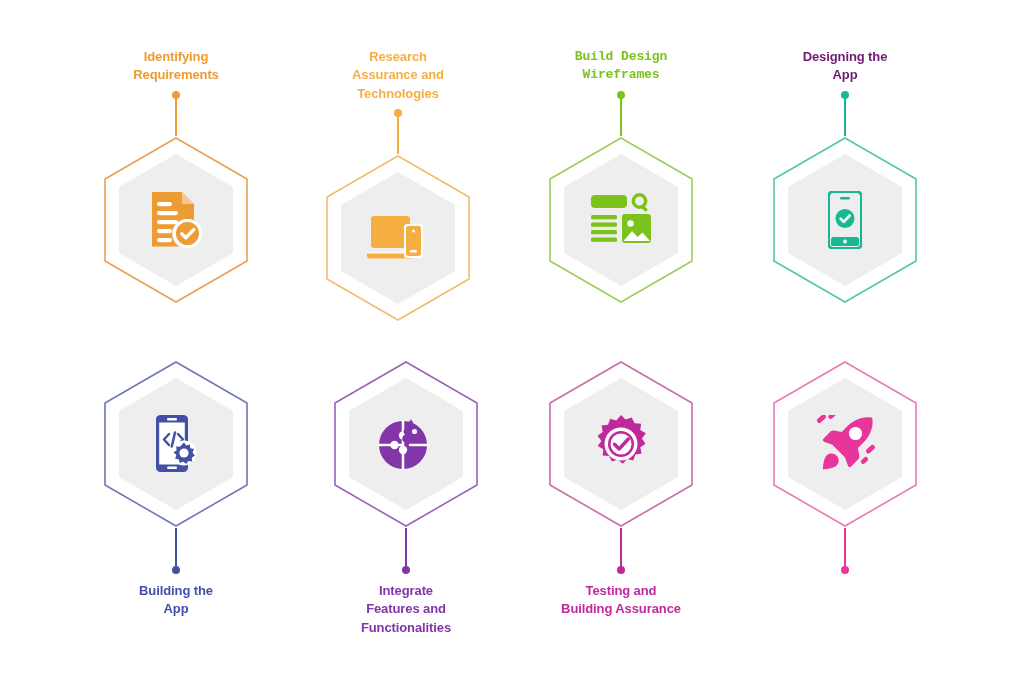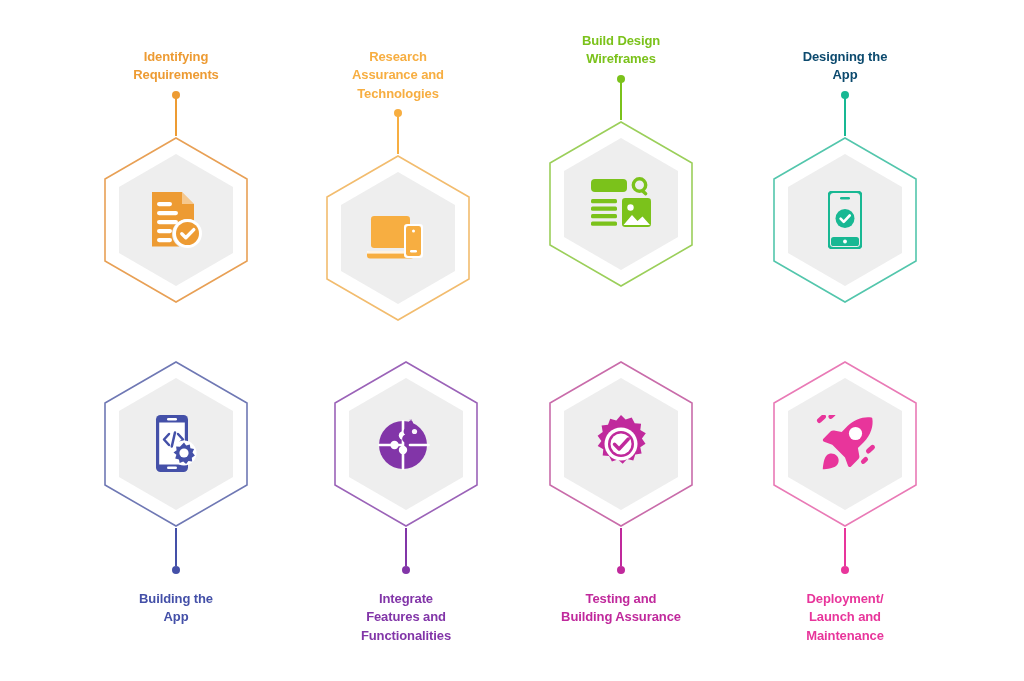--- a/index.html
+++ b/index.html
@@ -82,21 +82,21 @@
   }
   .hex-icon svg { position: static; }
 
   
   .row-top .label { margin-bottom: 6px; }
   .row-top .conn-stem { height: 38px; }
   .row-top .conn-dot { margin-bottom: -1px; }
 
   
   .row-bottom .conn-stem { height: 38px; }
-  .row-bottom .label { margin-top: 16px; }
+  .row-bottom .label { margin-top: 8px; }
 </style>
 </head>
 <body>
 
 <div id="stage">
     <div class="step row-top" style="left: 66px; top: 48px;">
     <div class="label" style="color:#ED9B33">Identifying
 Requirements</div>
     <div class="connector">
       <div class="conn-dot" style="background:#ED9B33"></div>
@@ -148,21 +148,21 @@
       <rect x="0" y="38" width="47" height="7.5" rx="3" fill="#F7AE41"></rect>
       <rect x="0" y="38" width="47" height="2.6" fill="#ffffff" opacity="0.85"></rect>
       <rect x="37" y="11" width="19" height="34" rx="3.2" fill="#ffffff"></rect>
       <rect x="39" y="13" width="15" height="30" rx="2.4" fill="#F7AE41"></rect>
       <circle cx="46.5" cy="18" r="1.5" fill="#ffffff"></circle>
       <rect x="43" y="37" width="7" height="2.4" rx="1.2" fill="#ffffff"></rect>
     </svg>
       </div>
     </div>
     </div>
-    <div class="step row-top" style="left: 511px; top: 32px;">
+    <div class="step row-top" style="left: 511px; top: 48px; font-family: Liberation Mono, monospace;">
     <div class="label" style="color:#7BC21B">Build Design
 Wireframes</div>
     <div class="connector">
       <div class="conn-dot" style="background:#7BC21B"></div>
                  <div class="conn-stem" style="background:#7BC21B"></div>
     </div>
     <div class="hex-wrap">
 
   <svg width="148" height="168" viewBox="0 0 148 168">
     <polygon points="74,2 145,43 145,125 74,166 3,125 3,43" fill="none" stroke="#9BCF5A" stroke-width="1.6"></polygon>
@@ -183,21 +183,21 @@
         <rect x="0" y="44.5" width="26" height="4.3" rx="1.5"></rect>
       </g>
       <rect x="31" y="21" width="29" height="29" rx="3.2" fill="#7BC21B"></rect>
       <circle cx="39.5" cy="30.5" r="3.2" fill="#ffffff"></circle>
       <path d="M32.5 48l8.5-10 5.5 6 5-4.6 7.5 8.6z" fill="#ffffff"></path>
     </svg>
       </div>
     </div>
     </div>
     <div class="step row-top" style="left: 735px; top: 48px;">
-    <div class="label" style="color:#0c4a6e">Designing the
+    <div class="label" style="color:#701a75">Designing the
 App</div>
     <div class="connector">
       <div class="conn-dot" style="background:#18B893"></div>
                  <div class="conn-stem" style="background:#18B893"></div>
     </div>
     <div class="hex-wrap">
 
   <svg width="148" height="168" viewBox="0 0 148 168">
     <polygon points="74,2 145,43 145,125 74,166 3,125 3,43" fill="none" stroke="#53C6AC" stroke-width="1.6"></polygon>
     <polygon points="74,18 131,51 131,117 74,150 17,117 17,51" fill="#eeeeee" stroke="none"></polygon>
@@ -328,17 +328,14 @@
         <rect x="51" y="36" width="10.5" height="4.8" rx="2.4" transform="rotate(-43 51 36)"></rect>
         <rect x="46" y="46.5" width="8" height="4.6" rx="2.3" transform="rotate(-43 46 46.5)"></rect>
       </g>
     </svg>
       </div>
     </div>
     <div class="connector">
       <div class="conn-stem" style="background:#E8359B"></div>
                  <div class="conn-dot" style="background:#E8359B"></div>
     </div>
-    <div class="label" style="color:#E8359B">Deployment/
-Launch and
-Maintenance</div>
     </div>
   </div>
 
 </body></html>

